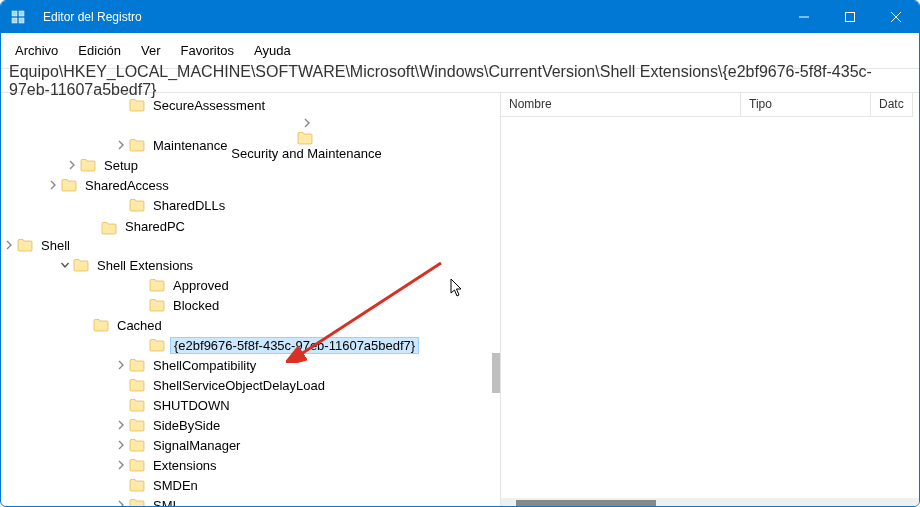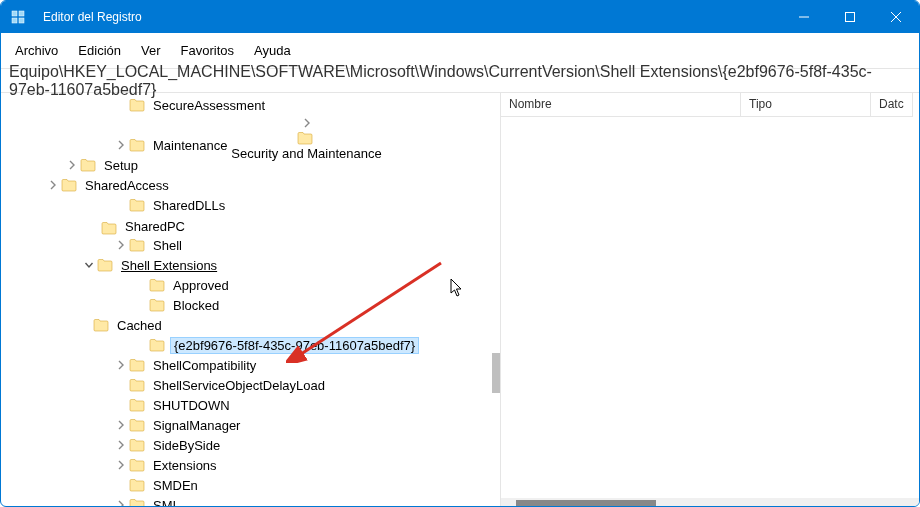--- a/index.html
+++ b/index.html
@@ -154,32 +154,32 @@
           </svg>
           <span class="tree-label">SharedDLLs</span>
         </div>
         <div class="tree-row" style="padding-left: 84px; align-items: flex-end;">
           <span class="expander empty"></span>
           <svg class="folder-icon" viewBox="0 0 16 14">
             <path d="M1,3 L1,12 C1,12.5 1.5,13 2,13 L14,13 C14.5,13 15,12.5 15,12 L15,4 C15,3.5 14.5,3 14,3 L7,3 L6,1.5 L2,1.5 C1.5,1.5 1,2 1,3 Z" fill="#ffe9a6" stroke="#d6a937" stroke-width="0.6"></path>
           </svg>
           <span class="tree-label">SharedPC</span>
         </div>
-        <div class="tree-row" style="padding-left: 112px;">
+        <div class="tree-row" style="">
           <span class="expander">
             <svg width="10" height="10" viewBox="0 0 10 10">
               <path d="M3,1 L7,5 L3,9" fill="none" stroke="#888" stroke-width="1.4"></path>
             </svg>
           </span>
           <svg class="folder-icon" viewBox="0 0 16 14">
             <path d="M1,3 L1,12 C1,12.5 1.5,13 2,13 L14,13 C14.5,13 15,12.5 15,12 L15,4 C15,3.5 14.5,3 14,3 L7,3 L6,1.5 L2,1.5 C1.5,1.5 1,2 1,3 Z" fill="#ffe9a6" stroke="#d6a937" stroke-width="0.6"></path>
           </svg>
           <span class="tree-label">Shell</span>
         </div>
-        <div class="tree-row" style="padding-left: 80px; text-decoration: underline;">
+        <div class="tree-row" style="padding-left: 56px;">
           <span class="expander">
             <svg width="10" height="10" viewBox="0 0 10 10">
               <path d="M1.5,3 L5,7 L8.5,3" fill="none" stroke="#555" stroke-width="1.4"></path>
             </svg>
           </span>
           <svg class="folder-icon" viewBox="0 0 16 14">
             <path d="M1,3 L1,12 C1,12.5 1.5,13 2,13 L14,13 C14.5,13 15,12.5 15,12 L15,4 C15,3.5 14.5,3 14,3 L7,3 L6,1.5 L2,1.5 C1.5,1.5 1,2 1,3 Z" fill="#ffe9a6" stroke="#d6a937" stroke-width="0.6"></path>
           </svg>
           <span class="tree-label">Shell Extensions</span>
         </div>
@@ -238,32 +238,32 @@
         </div>
         <div class="tree-row" style="padding-left: 112px;">
           <span class="expander">
             <svg width="10" height="10" viewBox="0 0 10 10">
               <path d="M3,1 L7,5 L3,9" fill="none" stroke="#888" stroke-width="1.4"></path>
             </svg>
           </span>
           <svg class="folder-icon" viewBox="0 0 16 14">
             <path d="M1,3 L1,12 C1,12.5 1.5,13 2,13 L14,13 C14.5,13 15,12.5 15,12 L15,4 C15,3.5 14.5,3 14,3 L7,3 L6,1.5 L2,1.5 C1.5,1.5 1,2 1,3 Z" fill="#ffe9a6" stroke="#d6a937" stroke-width="0.6"></path>
           </svg>
+          <span class="tree-label">SideBySide</span>
+        </div>
+        <div class="tree-row" style="padding-left: 112px;">
+          <span class="expander">
+            <svg width="10" height="10" viewBox="0 0 10 10">
+              <path d="M3,1 L7,5 L3,9" fill="none" stroke="#888" stroke-width="1.4"></path>
+            </svg>
+          </span>
+          <svg class="folder-icon" viewBox="0 0 16 14">
+            <path d="M1,3 L1,12 C1,12.5 1.5,13 2,13 L14,13 C14.5,13 15,12.5 15,12 L15,4 C15,3.5 14.5,3 14,3 L7,3 L6,1.5 L2,1.5 C1.5,1.5 1,2 1,3 Z" fill="#ffe9a6" stroke="#d6a937" stroke-width="0.6"></path>
+          </svg>
           <span class="tree-label">SignalManager</span>
-        </div>
-        <div class="tree-row" style="padding-left: 112px;">
-          <span class="expander">
-            <svg width="10" height="10" viewBox="0 0 10 10">
-              <path d="M3,1 L7,5 L3,9" fill="none" stroke="#888" stroke-width="1.4"></path>
-            </svg>
-          </span>
-          <svg class="folder-icon" viewBox="0 0 16 14">
-            <path d="M1,3 L1,12 C1,12.5 1.5,13 2,13 L14,13 C14.5,13 15,12.5 15,12 L15,4 C15,3.5 14.5,3 14,3 L7,3 L6,1.5 L2,1.5 C1.5,1.5 1,2 1,3 Z" fill="#ffe9a6" stroke="#d6a937" stroke-width="0.6"></path>
-          </svg>
-          <span class="tree-label">SideBySide</span>
         </div>
         <div class="tree-row" style="padding-left: 112px;">
           <span class="expander">
             <svg width="10" height="10" viewBox="0 0 10 10">
               <path d="M3,1 L7,5 L3,9" fill="none" stroke="#888" stroke-width="1.4"></path>
             </svg>
           </span>
           <svg class="folder-icon" viewBox="0 0 16 14">
             <path d="M1,3 L1,12 C1,12.5 1.5,13 2,13 L14,13 C14.5,13 15,12.5 15,12 L15,4 C15,3.5 14.5,3 14,3 L7,3 L6,1.5 L2,1.5 C1.5,1.5 1,2 1,3 Z" fill="#ffe9a6" stroke="#d6a937" stroke-width="0.6"></path>
           </svg>

